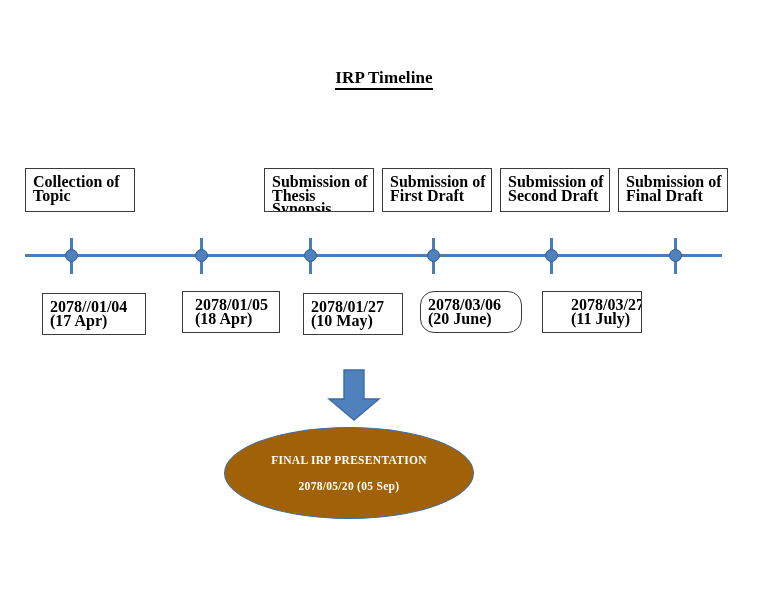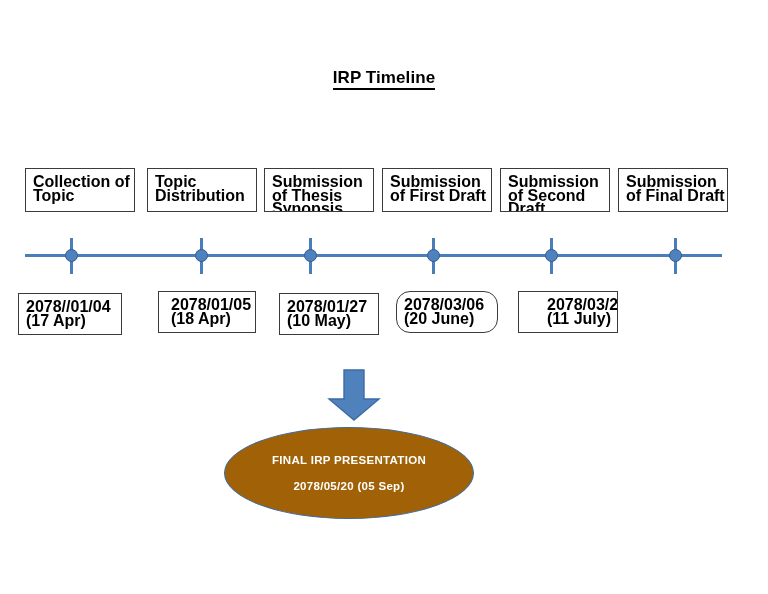--- a/index.html
+++ b/index.html
@@ -14,20 +14,21 @@
     overflow: hidden;
     font-family: "Liberation Sans", sans-serif;
     color: #000000;
   }
 
   #diagram {
     position: absolute;
     left: 0; top: 0;
     width: 768px;
     height: 594px;
+    font-family: Liberation Serif, serif;
   }
 
   
   .title {
     position: absolute;
     left: 0;
     top: 68px;
     width: 768px;
     text-align: center;
     font-size: 17px;
@@ -45,21 +46,21 @@
     box-sizing: border-box;
     background: #ffffff;
     border: 1.4px solid #3b3b3b;
     font-size: 16px;
     line-height: 13.5px;
     font-weight: bold;
     padding: 6px 0 0 7px;
     overflow: hidden;
   }
   .event-box { height: 44px; }
-  .date-box  { height: 42px; }
+  .date-box  { height: 42px; margin-left: 24px; }
   .date-box .line2 { display: block; }
 
   
   .axis {
     position: absolute;
     left: 25px;
     top: 254px;
     width: 697px;
     height: 3px;
     background: #4a7ebb;
@@ -120,24 +121,20 @@
 
   <div class="title">
     <span>IRP Timeline</span>
   </div>
 
   <div class="box event-box" style="left:25px;  top:168px; width:110px;">
     <span>Collection of Topic</span>
     <span class="line2"></span>
   </div>
 
-  <div class="box event-box" style="left:147px; top:168px; width:110px;">
-    <span>Topic Distribution</span>
-    <span class="line2"></span>
-  </div>
 
   <div class="box event-box" style="left:264px; top:168px; width:110px;">
     <span>Submission of Thesis</span>
     <span class="line2">Synopsis</span>
   </div>
 
   <div class="box event-box" style="left:382px; top:168px; width:110px;">
     <span>Submission of First</span>
     <span class="line2">Draft</span>
   </div>

